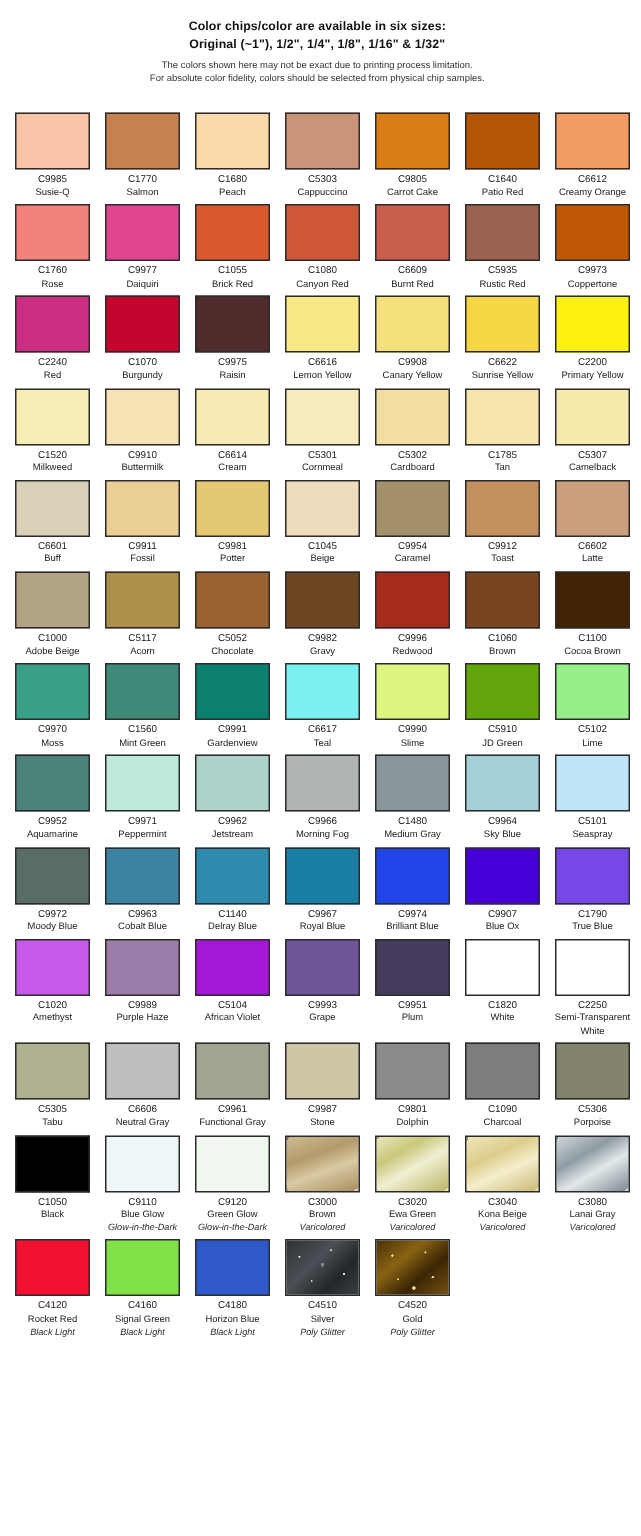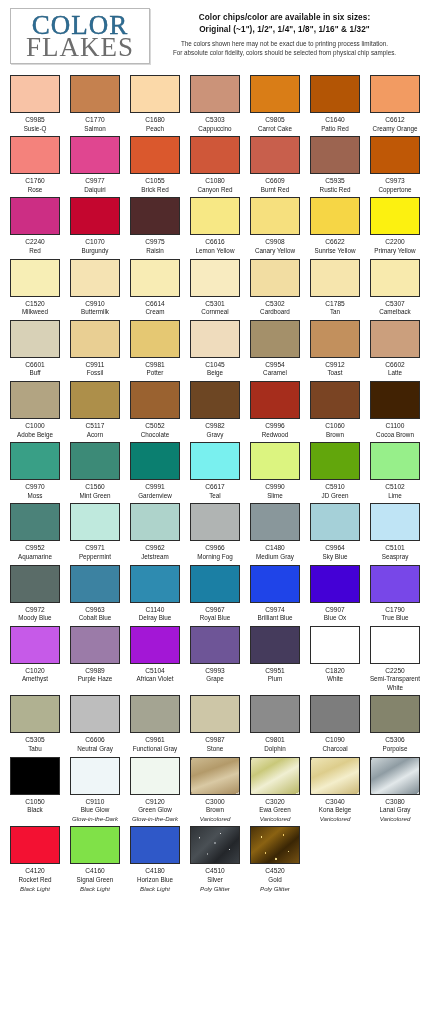--- a/index.html
+++ b/index.html
@@ -175,24 +175,20 @@
       linear-gradient(140deg, #4a3208 0%, #8a6212 35%, #3a2605 65%, #765213 100%);
   }
 </style>
 </head>
 <body>
 
 <div id="page">
 
   <div class="header">
 
-    <div class="logo-box">
-      <span class="logo-line1">COLOR</span>
-      <span class="logo-line2">FLAKES</span>
-    </div>
 
     <div class="header-text">
       <div class="hdr-strong">Color chips/color are available in six sizes:</div>
       <div class="hdr-strong">Original (~1"), 1/2", 1/4", 1/8", 1/16" &amp; 1/32"</div>
       <div class="hdr-note">The colors shown here may not be exact due to printing process limitation.</div>
       <div class="hdr-note" style="margin-top:0">For absolute color fidelity, colors should be selected from physical chip samples.</div>
     </div>
 
   </div>
 

